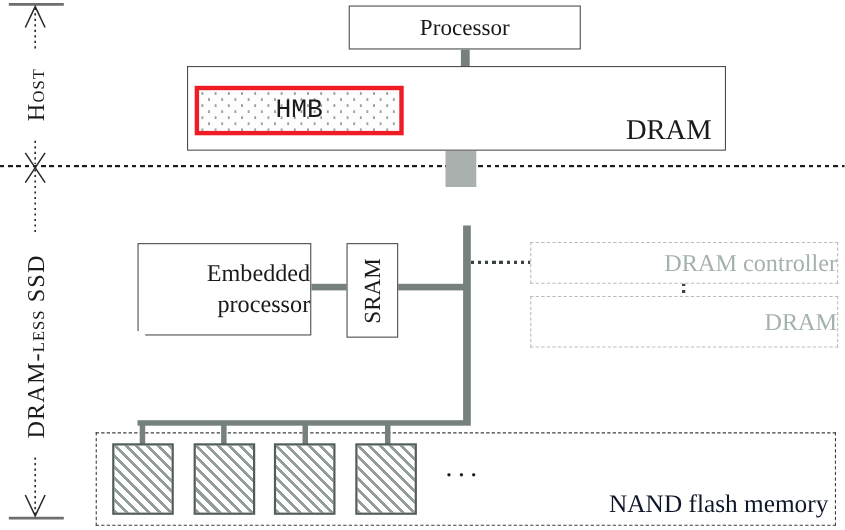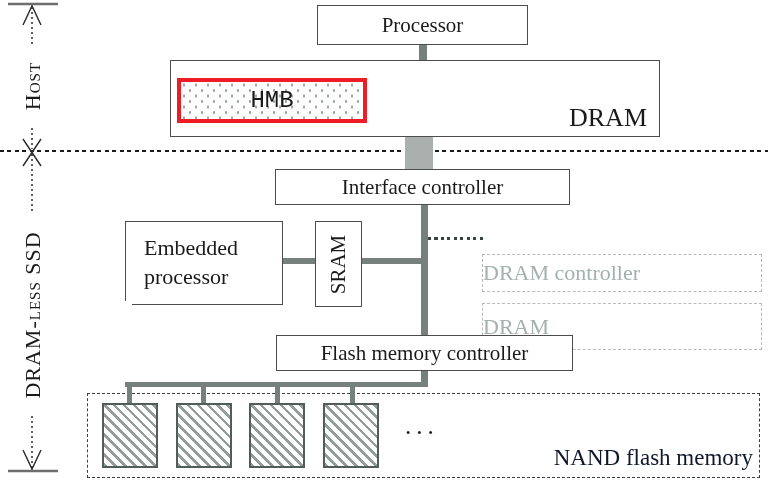--- a/index.html
+++ b/index.html
@@ -3,26 +3,26 @@
 <meta charset="utf-8">
 <style>
   html,body { margin:0; padding:0; background:#ffffff; }
   .stage {
     position:relative; width:768px; height:482px; background:#ffffff;
     font-family:"Liberation Serif", serif; color:#1a1a1a; overflow:hidden;
   }
   .box {
     position:absolute; box-sizing:border-box; background:#ffffff;
     border:1.5px solid #4d4d4d; display:flex; align-items:center; justify-content:center;
-    text-align:left; z-index:2;
+    text-align:right; z-index:2;
   }
   .ghost-box {
     position:absolute; box-sizing:border-box; background:#ffffff;
-    border:1.6px dashed #b7bdbb; display:flex; align-items:center; justify-content:flex-start;
-    color:#a3b1af; z-index:2;margin-top:34px;
+    border:1.6px dashed #b7bdbb; display:flex; align-items:center; justify-content:flex-end;
+    color:#a3b1af; z-index:2;
   }
   .conn { position:absolute; background:#76817d; z-index:1; }
   .conn-wide { position:absolute; background:#a9b0ad; z-index:1; }
   .sep-dashed {
     position:absolute; left:0; top:150px; width:768px; height:2px; z-index:0;
     background:repeating-linear-gradient(90deg,#1c1c1c 0 4px,transparent 4px 7.5px);
   }
   .dot-h {
     position:absolute; height:3px; z-index:1;
     background:repeating-linear-gradient(90deg,#3c4440 0 3px,transparent 3px 6.5px);
@@ -85,43 +85,37 @@
   </div>
 
   <div class="box" style="left:170px; top:60px; width:490px; height:77px;">
     <span style="position:absolute; right:12px; bottom:3px; font-size:26px;">DRAM</span>
   </div>
 
   <div class="hmb">
     <span>HMB</span>
   </div>
 
-  <div class="box" style="left:275px; top:169px; width:295px; height:36px; font-size:21px;">
-    <span>Interface controller</span>
-  </div>
 
-  <div class="box" style="left:125px; top:221px; width:158px; height:84px; font-size:22px; line-height:1.3; padding:0 18px;">
+  <div class="box" style="left:125px; top:221px; width:158px; height:84px; font-size:22px; line-height:1.3; padding:0 0;">
     <span>Embedded processor</span>
   </div>
 
   <div class="box" style="left:315px; top:221px; width:47px; height:86px; font-size:21px;">
     <span class="rot">SRAM</span>
   </div>
 
   <div class="ghost-box" style="left:482px; top:220px; width:280px; height:38px; font-size:22px;">
     <span>DRAM controller</span>
   </div>
 
   <div class="ghost-box" style="left:482px; top:269px; width:280px; height:47px; font-size:22px;">
     <span>DRAM</span>
   </div>
 
-  <div class="box" style="left:276px; top:335px; width:297px; height:36px; font-size:21px;">
-    <span>Flash memory controller</span>
-  </div>
 
   <div class="nand-container">
     <span class="nand-label">NAND flash memory</span>
   <div class="nand-chip-drop" style="left: 39px;"></div>
       <div class="nand-chip" style="left: 14px;"></div>
       <div class="nand-chip-drop" style="left: 113px;"></div>
       <div class="nand-chip" style="left: 88px;"></div>
       <div class="nand-chip-drop" style="left: 187px;"></div>
       <div class="nand-chip" style="left: 161px;"></div>
       <div class="nand-chip-drop" style="left: 262px;"></div>

